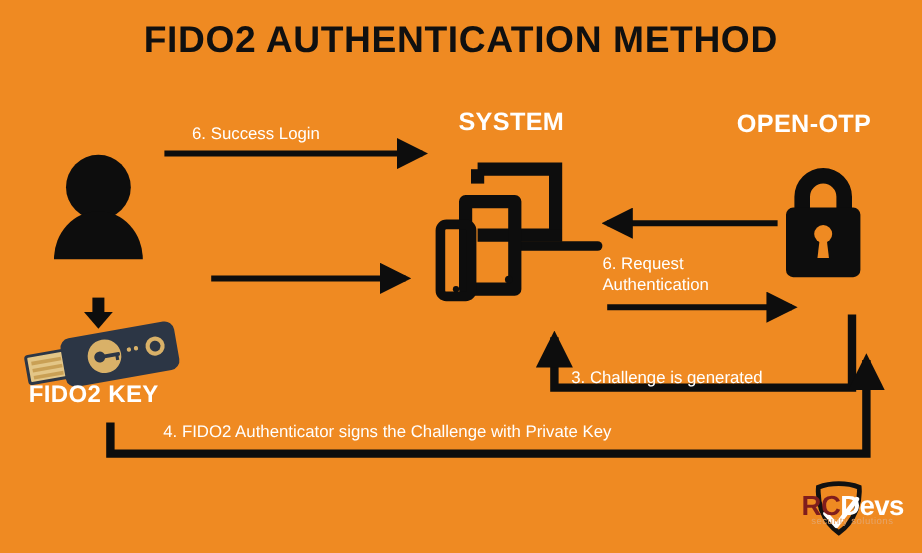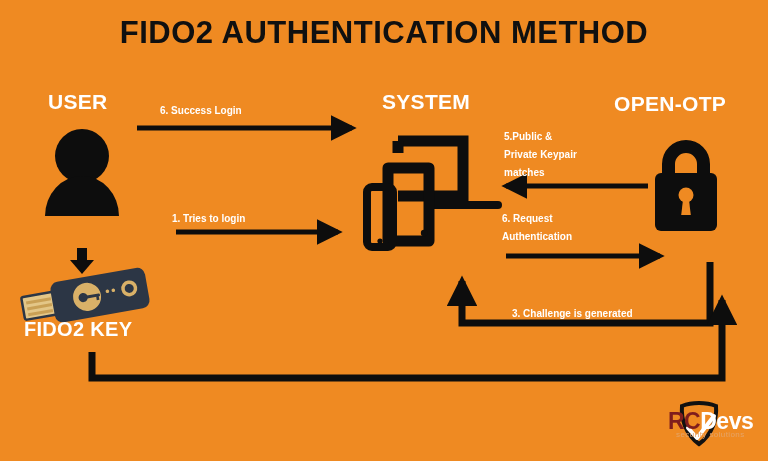--- a/index.html
+++ b/index.html
@@ -34,28 +34,28 @@
     white-space:nowrap;
   }
   #label-user{left:48px;top:90px;}
   #label-system{left:382px;top:90px;}
   #label-openotp{left:614px;top:92px;}
   #label-fido2key{left:24px;top:318px;font-size:20px;}
 
   
   .step-text{
     color:#ffffff;
-    font-weight:bold;
-    font-size:10px;
+    font-weight:normal;
+    font-size:14px;
     line-height:18px;
     white-space:pre-line;
   }
   #step1{left:172px;top:210px;}
   #step2{left:502px;top:210px;}
-  #step3{left:476px;top:305px;margin-left:36px;}
+  #step3{left:476px;top:305px;}
   #step4{left:136px;top:350px;}
   #step5{left:504px;top:128px;}
   #step6{left:160px;top:102px;}
 
   
   #art{position:absolute;left:0;top:0;width:768px;height:461px;}
 
   
   #logo{left:640px;top:400px;width:120px;height:52px;}
   #logo .logo-text{
@@ -148,33 +148,29 @@
     <path d="M710,262 V323 H462 V281" fill="none" stroke="#0d0d0d" stroke-width="7" stroke-linejoin="miter" marker-end="url(#ah-big)"></path>
 
     <path d="M92,352 V378 H722 V300" fill="none" stroke="#0d0d0d" stroke-width="7" stroke-linejoin="miter" marker-end="url(#ah-big)"></path>
 
     <g fill="#0d0d0d">
       <rect x="77" y="248" width="10" height="14"></rect>
       <path d="M70,260 L94,260 L82,274 z"></path>
     </g>
   </svg>
 
-  <div class="abs node-label" id="label-user">USER</div>
   <div class="abs node-label" id="label-system">SYSTEM</div>
   <div class="abs node-label" id="label-openotp">OPEN-OTP</div>
   <div class="abs node-label" id="label-fido2key">FIDO2 KEY</div>
 
   <div class="abs step-text" id="step6">6. Success Login</div>
-  <div class="abs step-text" id="step1">1. Tries to login</div>
-  <div class="abs step-text" id="step5">5.Public &amp;
-   Private Keypair
- matches</div>
   <div class="abs step-text" id="step2">6. Request
 Authentication</div>
   <div class="abs step-text" id="step3">3. Challenge is generated</div>
+  <div class="abs step-text" id="step4">4. FIDO2 Authenticator signs the Challenge with Private Key</div>
 
   <div class="abs" id="logo">
     <svg width="120" height="52" viewBox="0 0 120 52">
       <path d="M42,6 C52,2 66,2 76,6 C77,18 73,34 59,44 C45,34 41,18 42,6 Z" fill="none" stroke="#111111" stroke-width="4"></path>
       <path d="M48,28 L57,38 L74,16" fill="none" stroke="#ffffff" stroke-width="4" stroke-linecap="round" stroke-linejoin="round"></path>
     </svg>
     <div class="logo-text">
       <span class="rc">RC</span><span class="devs">Devs</span>
     </div>
     <div class="tagline">security solutions</div>

